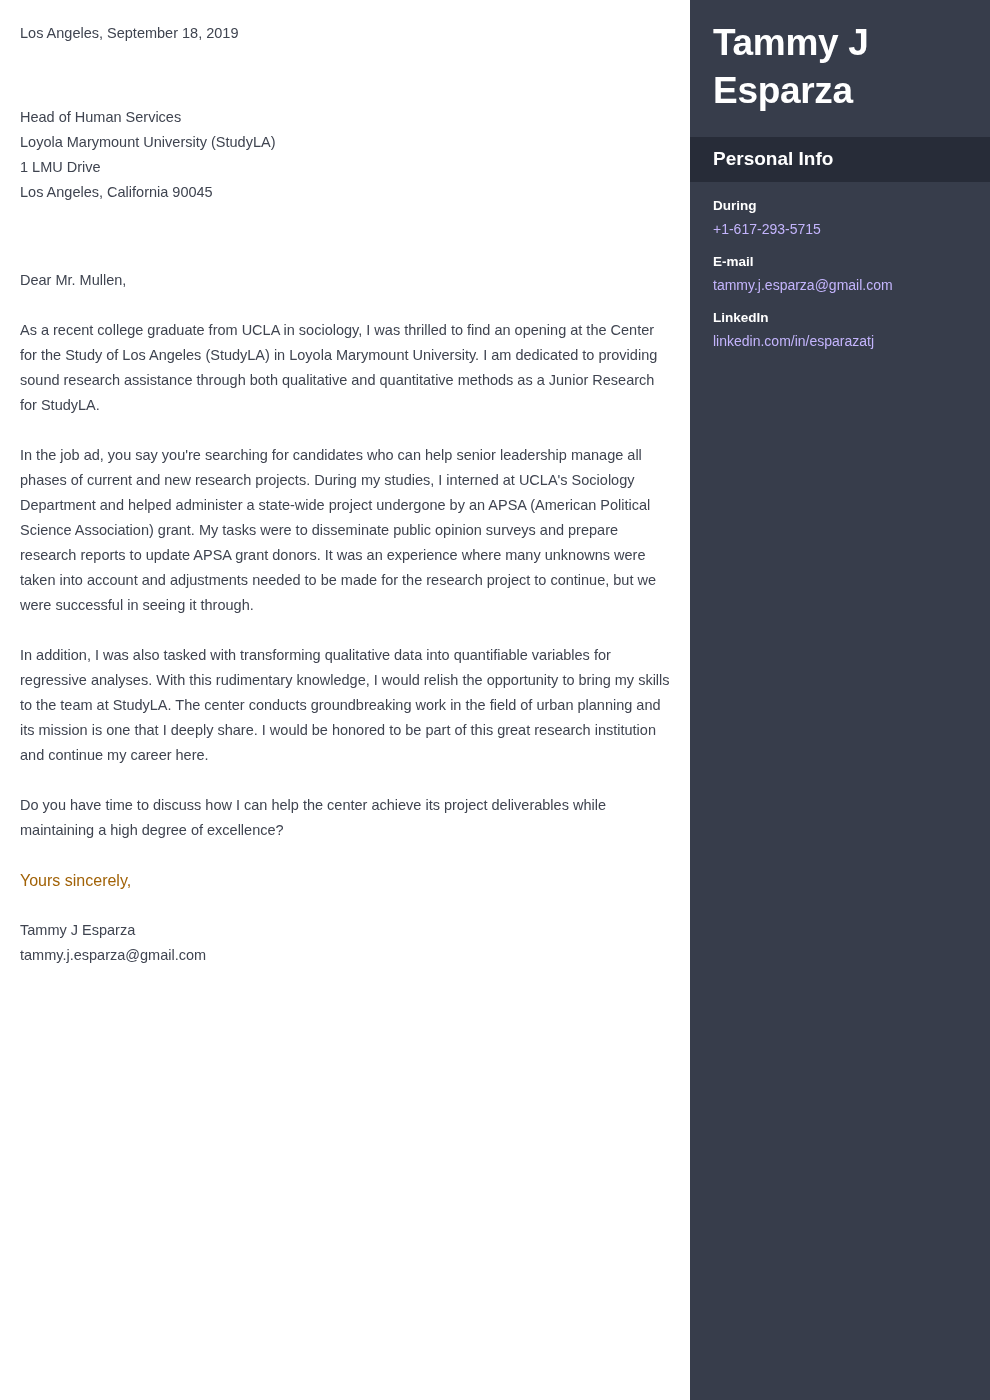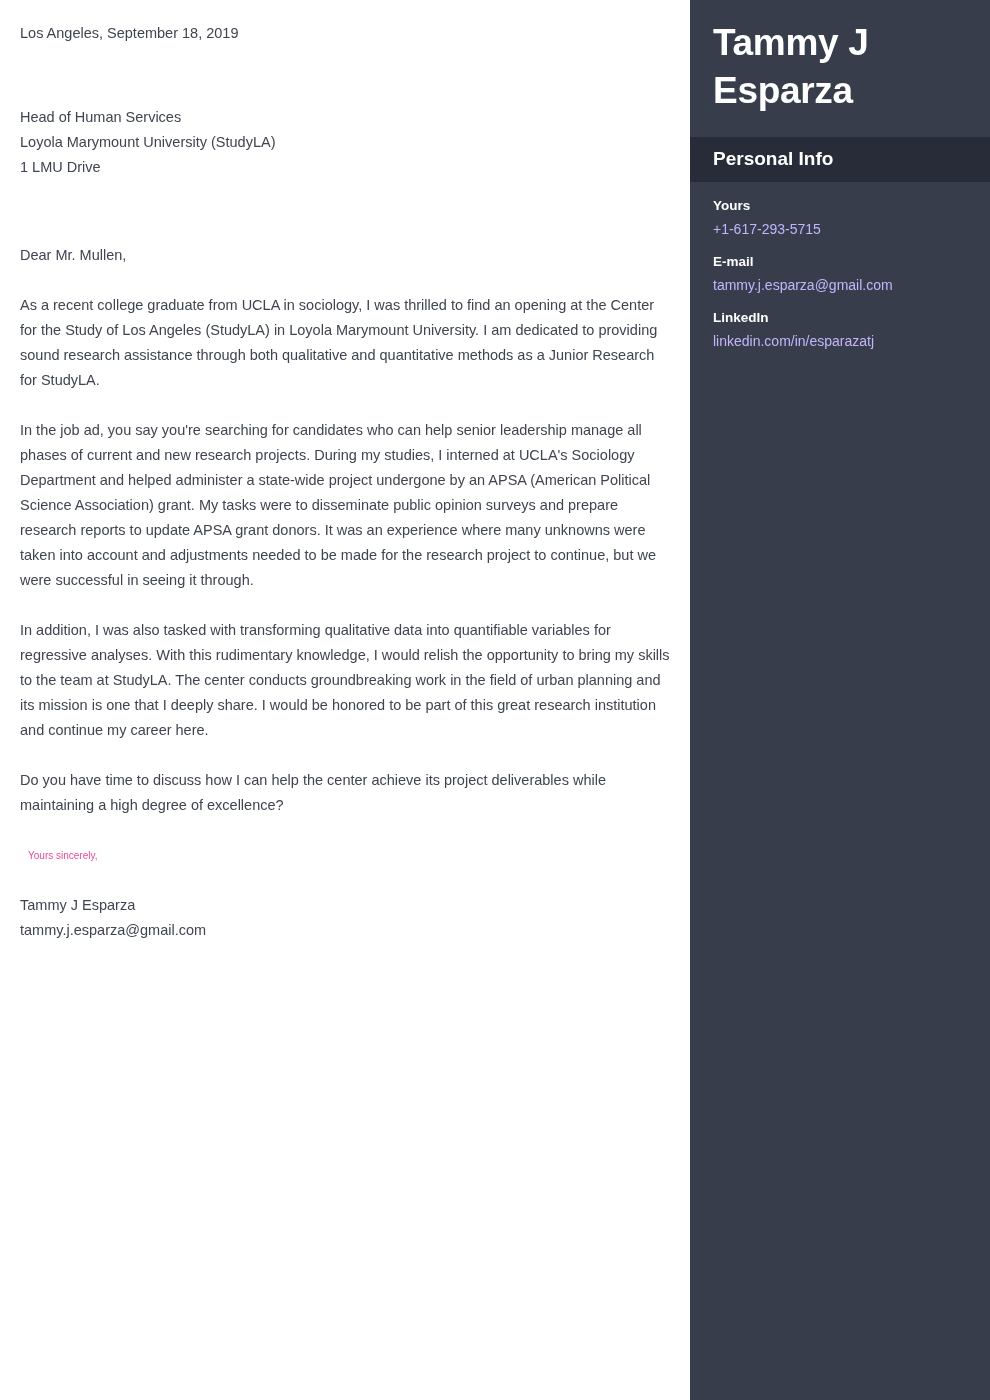--- a/index.html
+++ b/index.html
@@ -60,26 +60,25 @@
   .paragraph {
     font-size: 14.5px;
     color: #3f4450;
     line-height: 25px;
     text-align: left;
     margin-bottom: 25px;
     max-width: 655px;
   }
 
   .closing {
-    font-size: 10px;
-    color: #ec4899;
+    font-size: 16px;
+    color: #a16207;
     line-height: 25px;
     margin-top: 0px;
     margin-bottom: 25px;
-    margin-left: 8px;
   }
 
   .signature-block {
     font-size: 14.5px;
     color: #3f4450;
     line-height: 25px;
   }
   .signature-line { display: block; }
 
   
@@ -143,20 +142,21 @@
   <div class="letter">
 
     <div class="letter-date">Los Angeles, September 18, 2019</div>
 
     <div class="spacer-after-date"></div>
 
     <div class="address-block">
       <span class="address-line">Head of Human Services</span>
       <span class="address-line">Loyola Marymount University (StudyLA)</span>
       <span class="address-line">1 LMU Drive</span>
+      <span class="address-line">Los Angeles, California 90045</span>
     </div>
 
     <div class="spacer-after-address"></div>
 
     <div class="salutation">Dear Mr. Mullen,</div>
 
     <div class="body-paragraphs">
       <p class="paragraph">As a recent college graduate from UCLA in sociology, I was thrilled to find an opening at the Center for the Study of Los Angeles (StudyLA) in Loyola Marymount University. I am dedicated to providing sound research assistance through both qualitative and quantitative methods as a Junior Research for StudyLA.</p>
       <p class="paragraph">In the job ad, you say you're searching for candidates who can help senior leadership manage all phases of current and new research projects. During my studies, I interned at UCLA's Sociology Department and helped administer a state-wide project undergone by an APSA (American Political Science Association) grant. My tasks were to disseminate public opinion surveys and prepare research reports to update APSA grant donors. It was an experience where many unknowns were taken into account and adjustments needed to be made for the research project to continue, but we were successful in seeing it through.</p>
       <p class="paragraph">In addition, I was also tasked with transforming qualitative data into quantifiable variables for regressive analyses. With this rudimentary knowledge, I would relish the opportunity to bring my skills to the team at StudyLA. The center conducts groundbreaking work in the field of urban planning and its mission is one that I deeply share. I would be honored to be part of this great research institution and continue my career here.</p>
@@ -176,21 +176,21 @@
 
     <div class="sidebar-name">Tammy J Esparza</div>
 
     <div class="section-band">
       <div class="section-band-title">Personal Info</div>
     </div>
 
     <div class="contact-list">
 
       <div class="contact-item">
-        <span class="contact-label">Yours</span>
+        <span class="contact-label">During</span>
         <span class="contact-value">+1-617-293-5715</span>
       </div>
 
       <div class="contact-item">
         <span class="contact-label">E-mail</span>
         <span class="contact-value">tammy.j.esparza@gmail.com</span>
       </div>
 
       <div class="contact-item">
         <span class="contact-label">LinkedIn</span>

